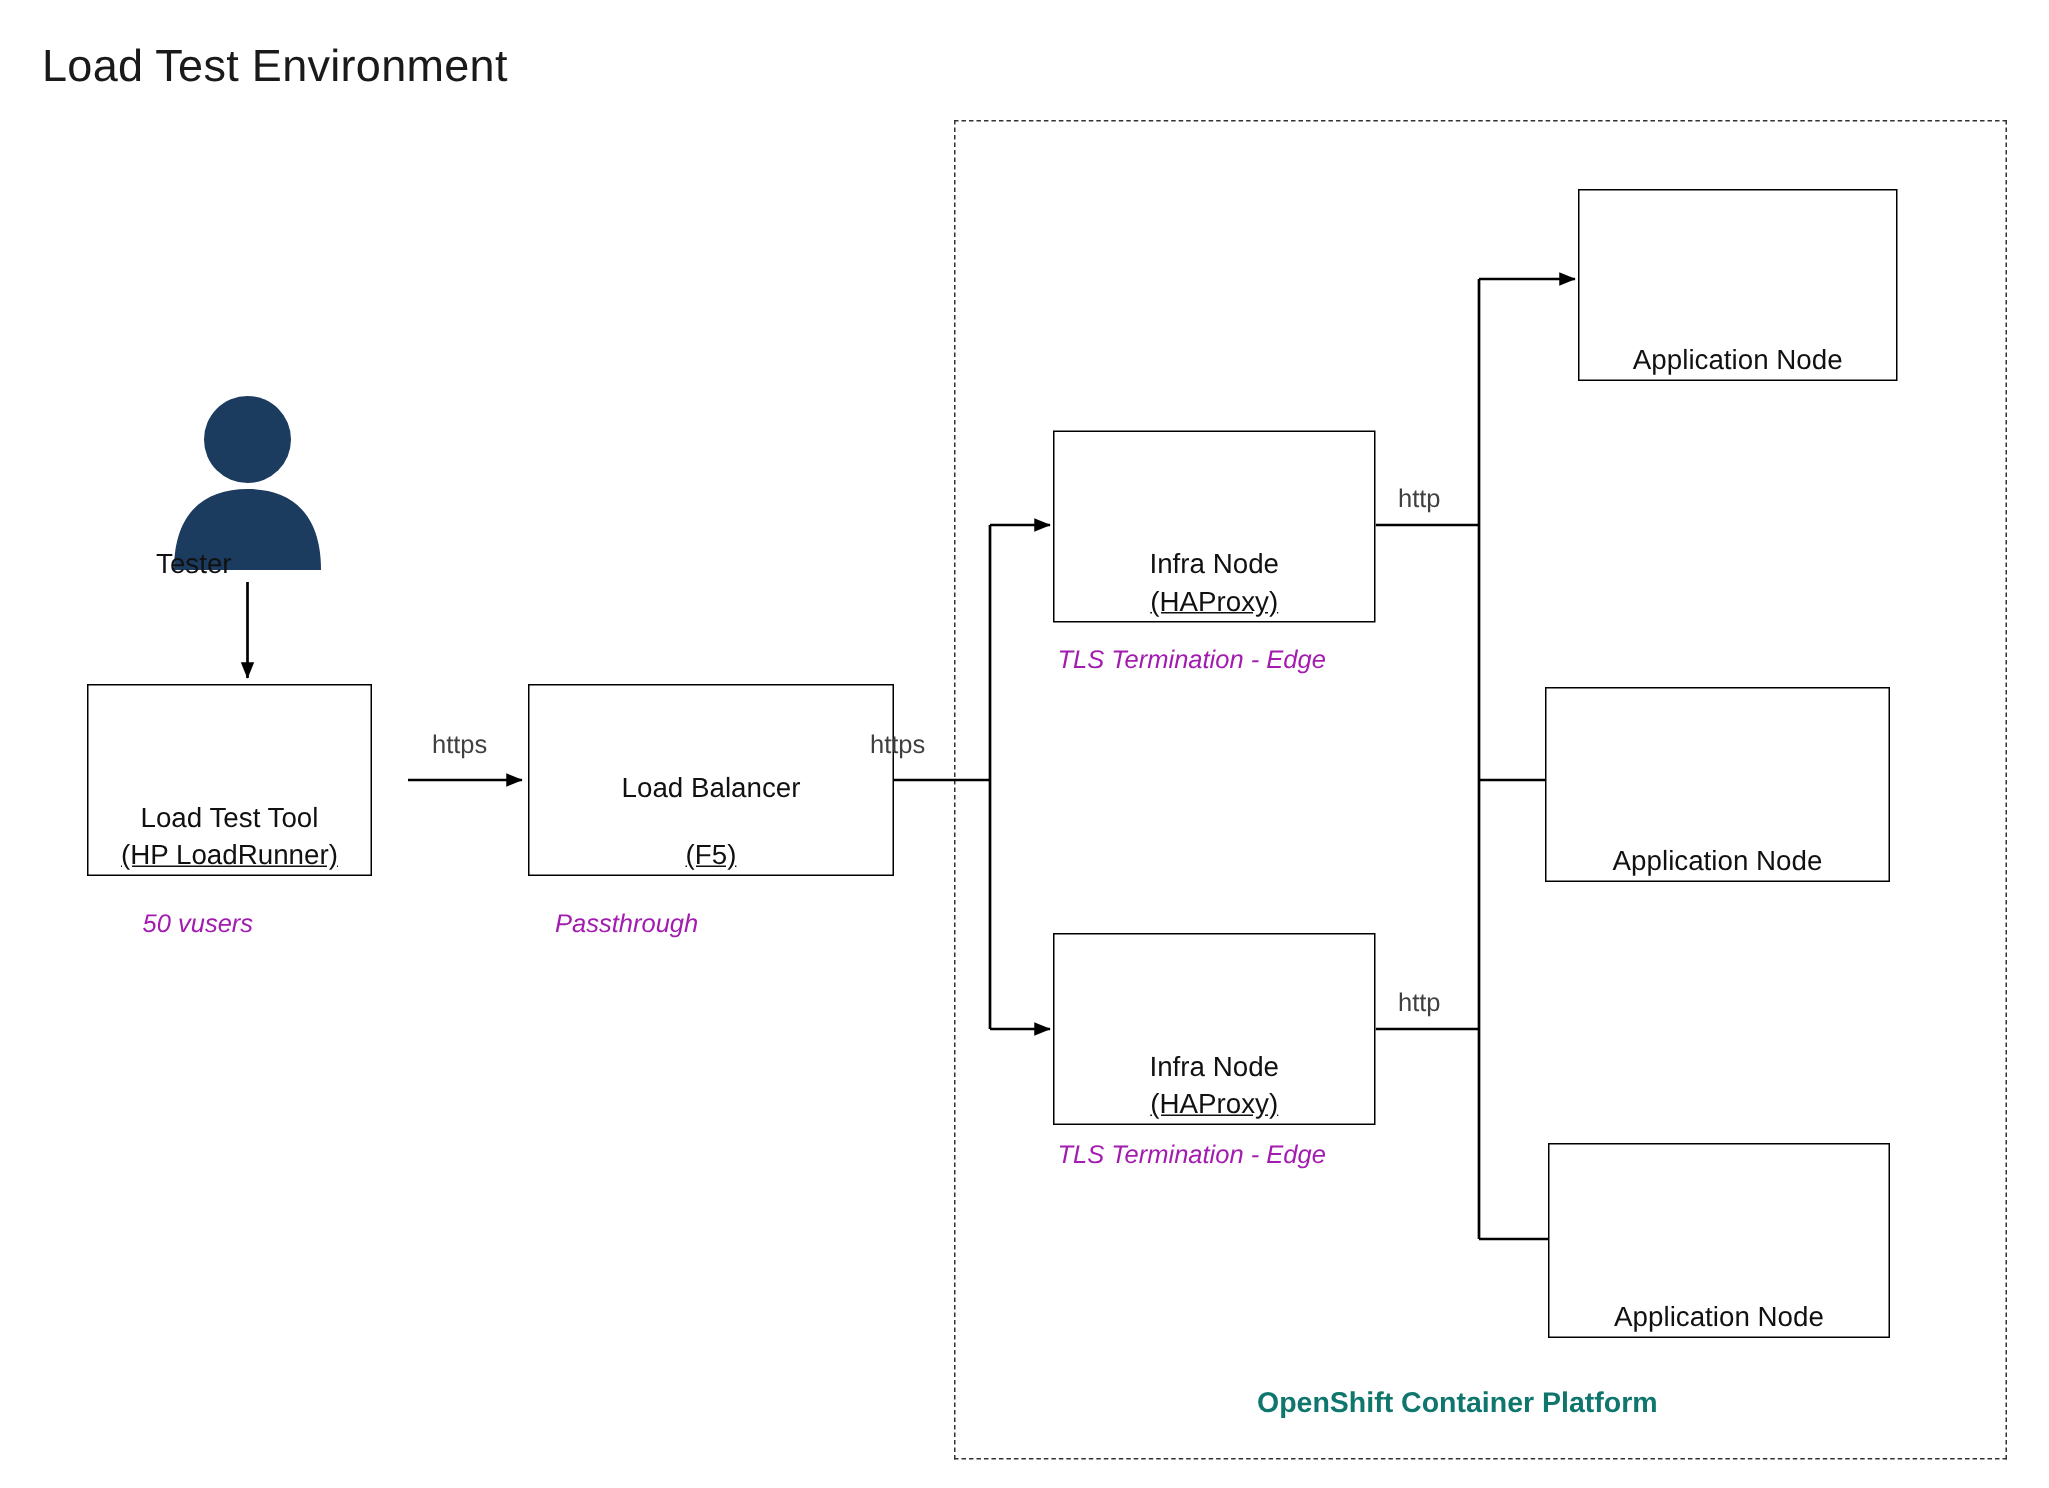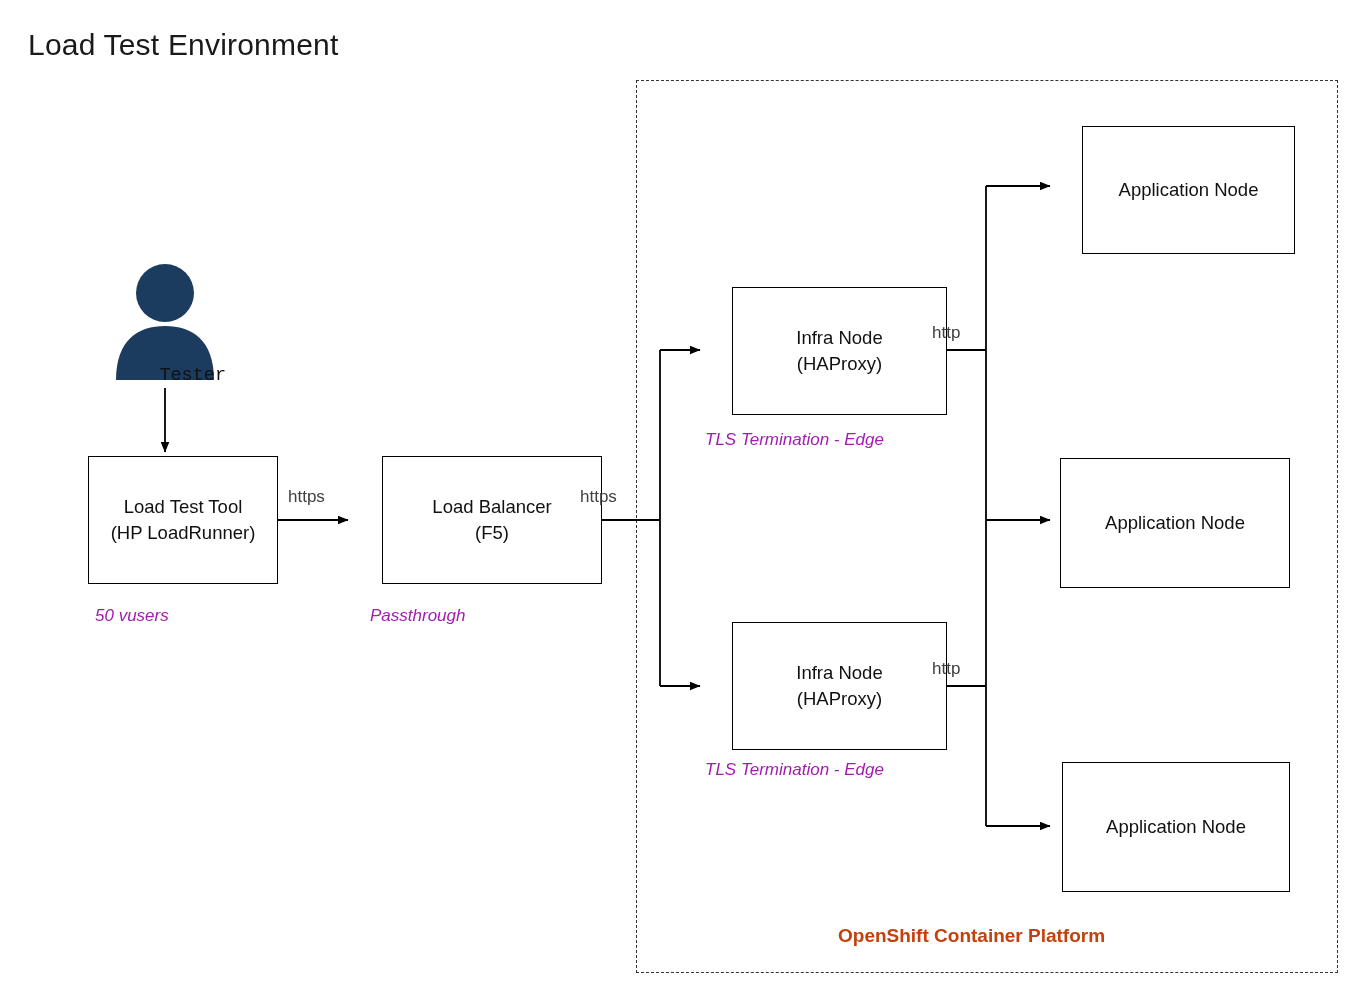--- a/index.html
+++ b/index.html
@@ -34,28 +34,27 @@
   }
 
   
   .node-box {
     border: 1.5px solid #000000;
     background: #ffffff;
     box-sizing: border-box;
     display: flex;
     flex-direction: column;
     align-items: center;
-    justify-content: center;
+    justify-content: flex-end;
     text-align: center;
     font-size: 18.5px;
     line-height: 1.38;
     color: #111111;
-    margin-left: 30px;
-  }
-  .node-box .line2 { display: block; }
+  }
+  .node-box .line2 { display: block; text-decoration: underline; }
 
   
   .annot {
     color: #a21caf;
     font-style: italic;
     font-size: 17px;
     white-space: nowrap;
   }
 
   
@@ -72,39 +71,38 @@
     width: 702px;
     height: 893px;
     border: 1.6px dashed #333333;
     box-sizing: border-box;
   }
   #platform-label {
     left: 838px;
     top: 925px;
     font-size: 19px;
     font-weight: bold;
-    color: #c2410c;
+    color: #0f766e;
     white-space: nowrap;
   }
 
   
   #tester-wrap {
     left: 104px;
     top: 258px;
     width: 122px;
     height: 130px;
   }
   #tester-label {
     left: 104px;
     top: 365px;
     width: 122px;
-    text-align: right;
+    text-align: left;
     font-size: 18.5px;
     color: #111111;
-    font-family: Liberation Mono, monospace;
   }
 
   svg.lines {
     position: absolute;
     left: 0; top: 0;
     width: 1366px;
     height: 992px;
     pointer-events: none;
   }
 </style>
@@ -158,21 +156,21 @@
   <div class="abs" id="tester-label">Tester</div>
 
   <div class="abs node-box" style="left:58px; top:456px; width:190px; height:128px;">
     <span>Load Test Tool</span>
     <span class="line2">(HP LoadRunner)</span>
   </div>
   <div class="abs annot" style="left:95px; top:606px;text-align:center;">50 vusers</div>
 
   <div class="abs proto" style="left:288px; top:487px;">https</div>
 
-  <div class="abs node-box" style="left:352px; top:456px; width:220px; height:128px;">
+  <div class="abs node-box" style="left:352px; top:456px; width:244px; height:128px;gap:20px;">
     <span>Load Balancer</span>
     <span class="line2">(F5)</span>
   </div>
   <div class="abs annot" style="left:370px; top:606px;">Passthrough</div>
 
   <div class="abs proto" style="left:580px; top:487px;">https</div>
 
   <div class="abs node-box" style="left:702px; top:287px; width:215px; height:128px;">
     <span>Infra Node</span>
     <span class="line2">(HAProxy)</span>

